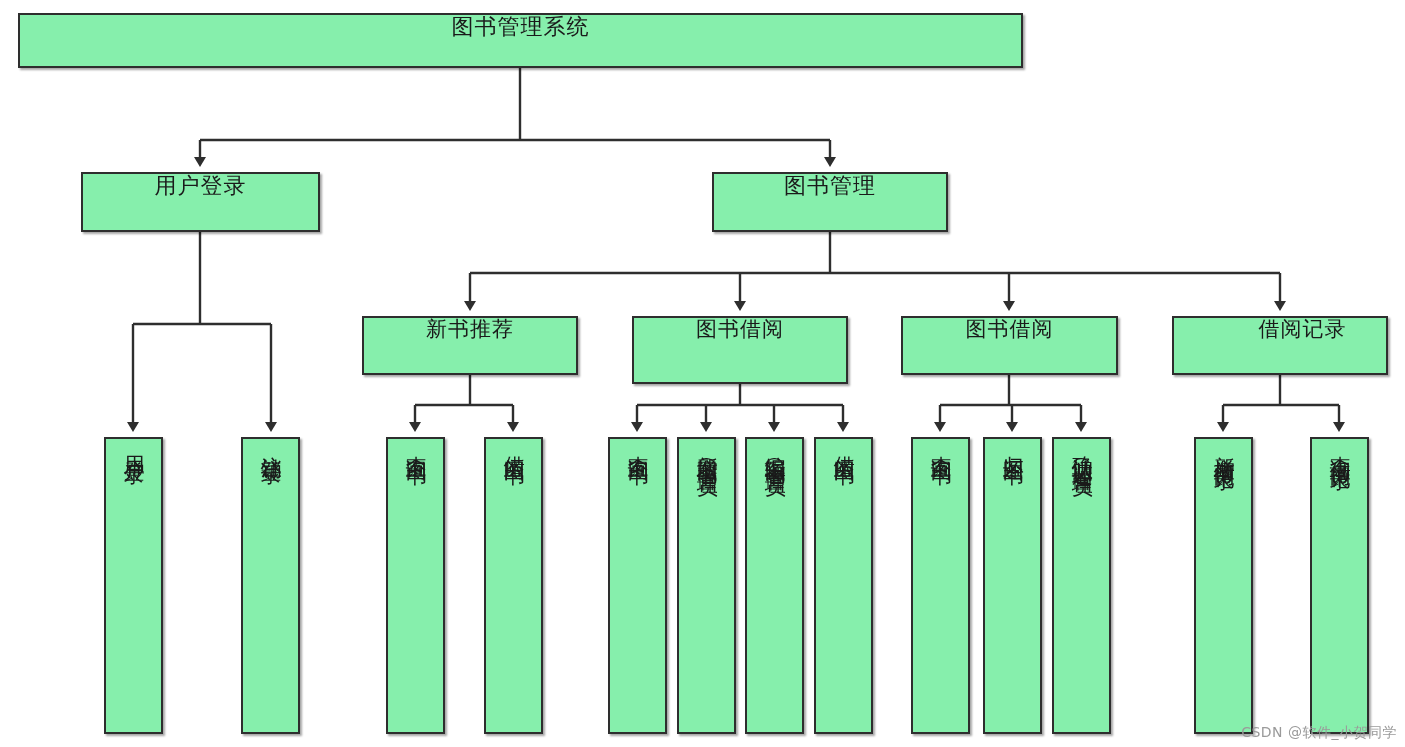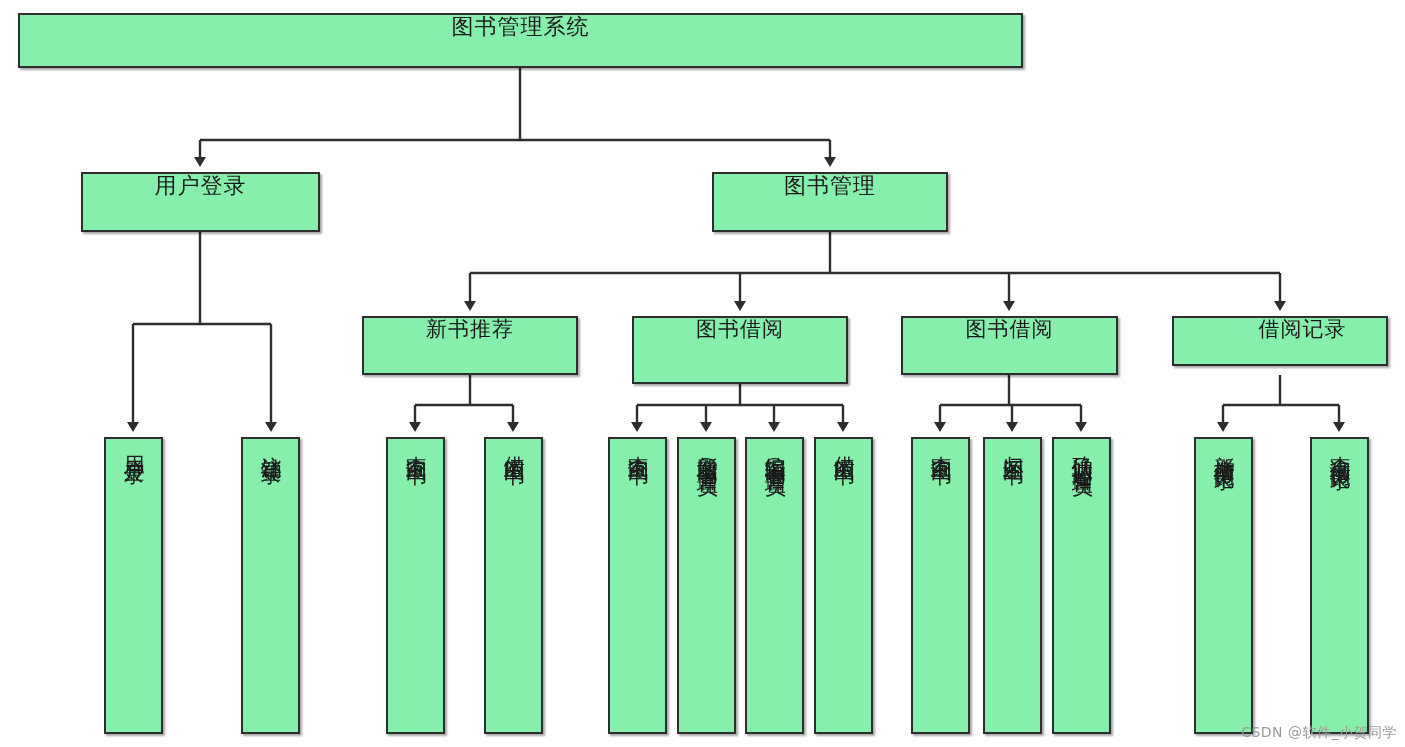--- a/index.html
+++ b/index.html
@@ -134,21 +134,21 @@
 
   <div class="node lvl3" style="left:362px; top:316px; width:216px; height:59px;">
     <span class="label">新书推荐</span>
   </div>
   <div class="node lvl3" style="left:632px; top:316px; width:216px; height:68px;">
     <span class="label">图书借阅</span>
   </div>
   <div class="node lvl3" style="left:901px; top:316px; width:217px; height:59px;">
     <span class="label">图书借阅</span>
   </div>
-  <div class="node lvl3" style="left:1172px; top:316px; width:216px; height:50px;padding-left:45px;">
+  <div class="node lvl3" style="left:1172px; top:316px; width:216px; height:59px;padding-left:45px;">
     <span class="label">借阅记录</span>
   </div>
 
   <div class="node vertical" style="left:104px; top:437px; width:59px; height:297px;">
     <span class="label">用户登录</span>
   </div>
   <div class="node vertical" style="left:241px; top:437px; width:59px; height:297px;">
     <span class="label">注销登录</span>
   </div>
 

